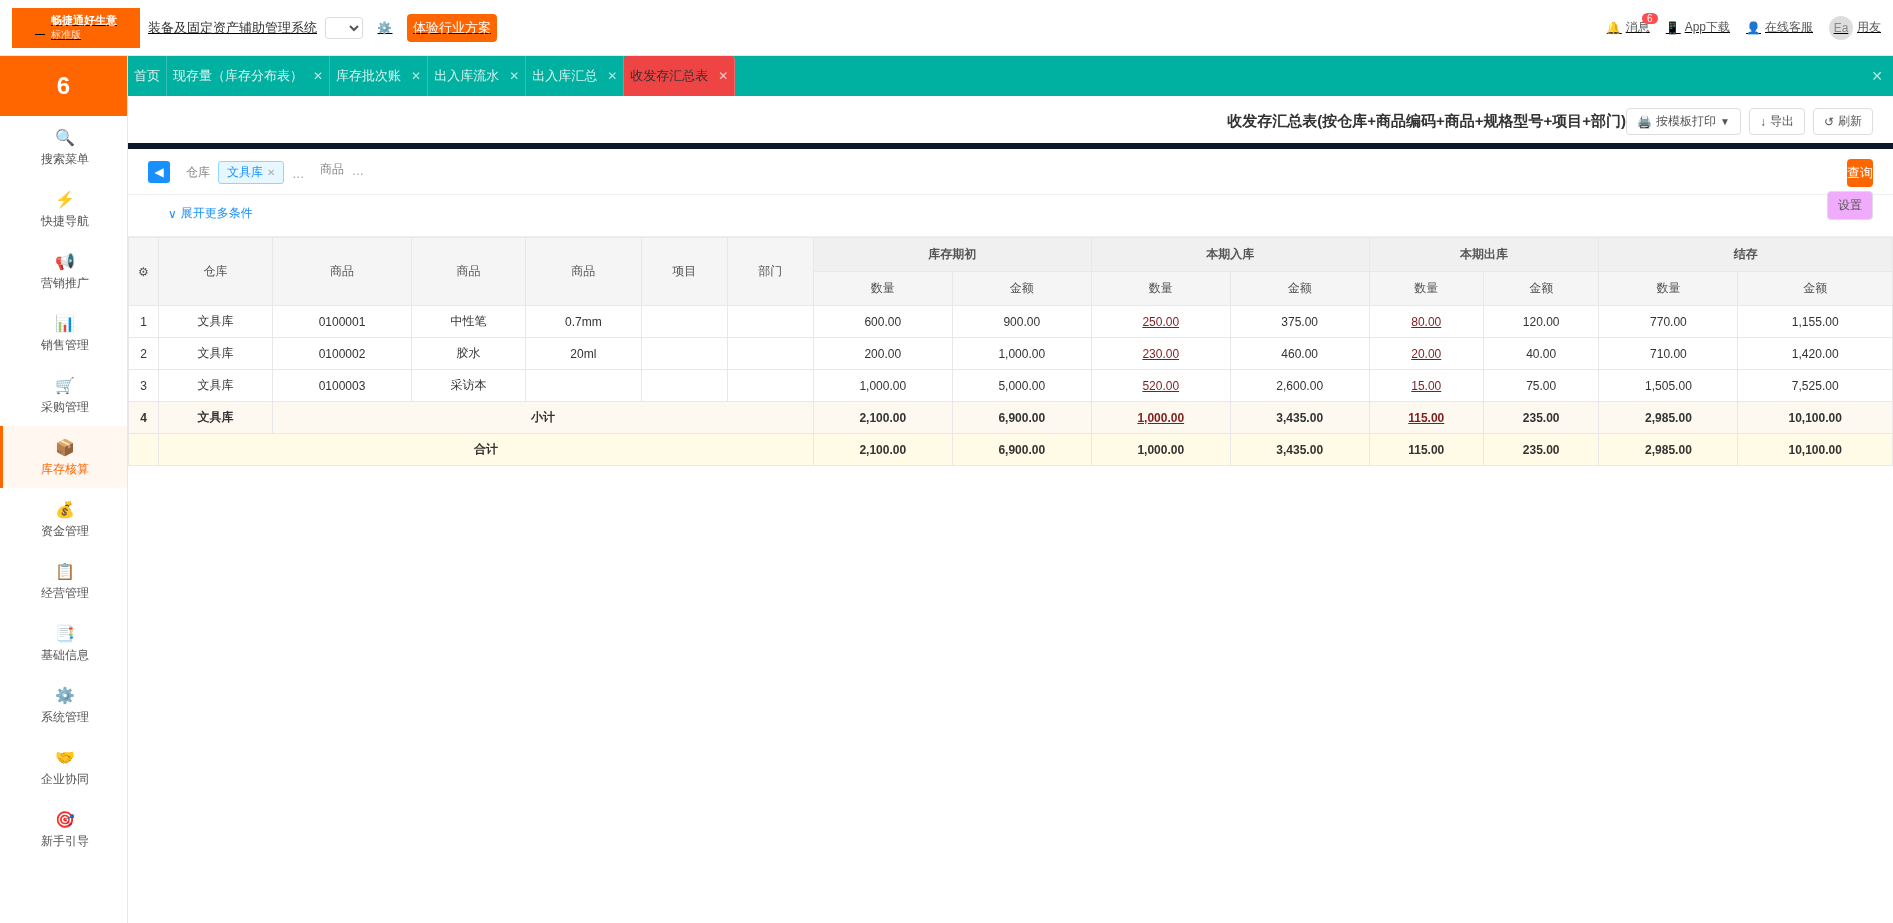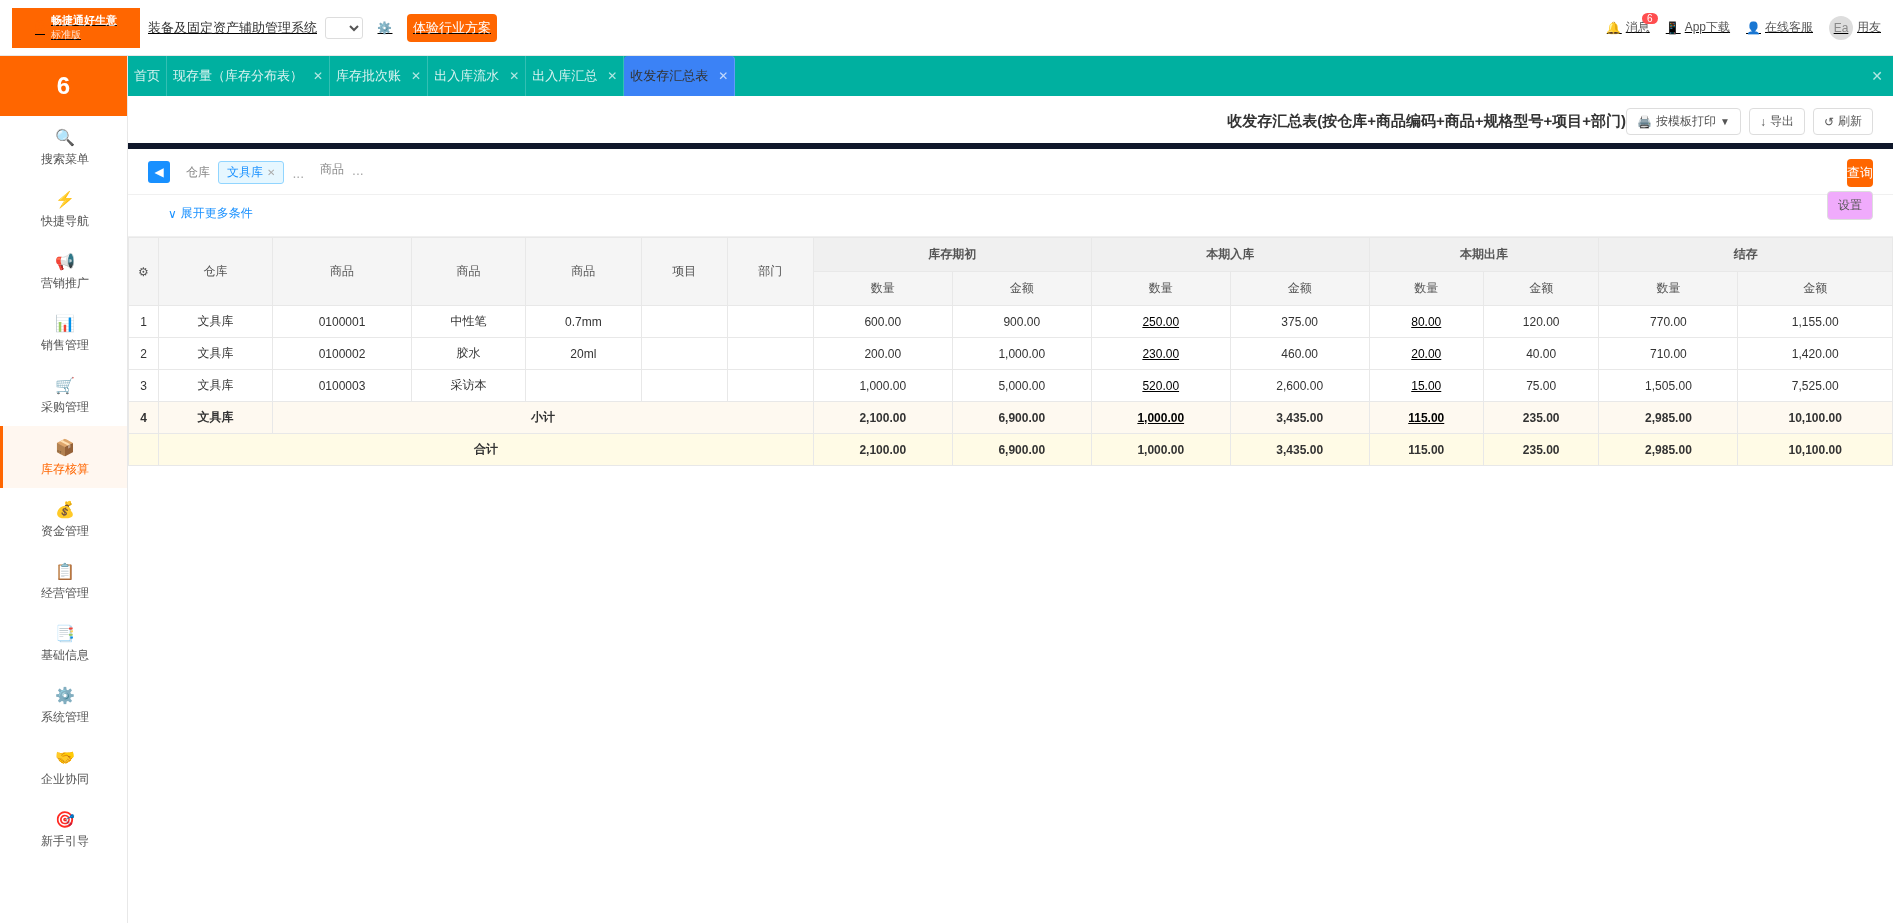--- a/index.html
+++ b/index.html
@@ -25,21 +25,21 @@
     .sidebar { width: 128px; background: #fff; border-right: 1px solid #e8e8e8; display: flex; flex-direction: column; }
     .sidebar-logo-area { background: #ff6600; height: 60px; display: flex; flex-direction: column; align-items: center; justify-content: center; color: #fff; }
     .sidebar-item { display: flex; flex-direction: column; align-items: center; padding: 12px 0 10px; cursor: pointer; color: #555; border-left: 3px solid transparent; transition: all 0.2s; }
     .sidebar-item.active { background: #fff7f0; color: #ff6600; border-left: 3px solid #ff6600; }
     .sidebar-item-icon { font-size: 16px; margin-bottom: 4px; }
     .sidebar-item-label { font-size: 12px; }
 
     
     .tabs-bar { height: 40px; background: #00b0a0; display: flex; align-items: center; padding: 0 0 0 0; }
     .tab { display: flex; align-items: center; height: 40px; padding: 0 6px; font-size: 13px; color: rgba(255,255,255,0.85); cursor: pointer; border-right: 1px solid rgba(255,255,255,0.2); gap: 6px; }
-    .tab.active { background: #3b82f6; color: #333; border-radius: 4px 4px 0 0; }
+    .tab.active { background: #ef4444; color: #333; border-radius: 4px 4px 0 0; }
 
     
     .page-content { flex: 1; background: #fff; overflow: auto; padding: 0; }
     .date-btn { padding: 2px 8px; font-size: 12px; border: 1px solid #ddd; border-radius: 3px; cursor: pointer; background: #fff; color: #555; }
     .date-btn.active { background: #ff6600; color: #fff; border-color: #ff6600; }
     .warehouse-tag { display: flex; align-items: center; gap: 4px; background: #e6f7ff; border: 1px solid #91d5ff; border-radius: 3px; padding: 2px 8px; font-size: 12px; color: #1890ff; }
     .warehouse-tag-close { cursor: pointer; color: #aaa; font-size: 10px; }
     .filter-dots { color: #aaa; cursor: pointer; font-size: 14px; }
     .expand-more { display: flex; align-items: center; gap: 4px; color: #1890ff; cursor: pointer; font-size: 12px; padding: 6px 20px; }
     .btn-print { border: 1px solid #ddd; background: #fff; border-radius: 4px; padding: 4px 10px; font-size: 12px; cursor: pointer; color: #555; display: flex; align-items: center; gap: 4px; }
@@ -51,21 +51,21 @@
     .filter-expand-row { padding: 4px 20px 8px; border-bottom: 1px solid #f0f0f0; display: flex; align-items: center; }
 
     
     .table-wrapper { padding: 0; overflow: auto; }
     table { width: 100%; border-collapse: collapse; font-size: 12px; }
     thead tr { background: #f5f5f5; }
     th { padding: 8px 6px; text-align: center; border: 1px solid #e8e8e8; color: #555; font-weight: normal; white-space: nowrap; }
     th.group-header { background: #f0f0f0; font-weight: bold; }
     td { padding: 7px 6px; text-align: center; border: 1px solid #e8e8e8; color: #333; white-space: nowrap; }
     tr.subtotal td { font-weight: bold; background: #fef9f0; }
-    .link-value { color: #000000; text-decoration: underline; cursor: pointer; }
+    .link-value { color: #7f1d1d; text-decoration: underline; cursor: pointer; }
     .settings-icon-cell { width: 30px; text-align: center; }
     tfoot td { background: #fffbe6; font-weight: bold; padding: 7px 6px; border: 1px solid #e8e8e8; }
 
     
     ::-webkit-scrollbar { width: 6px; height: 6px; }
     ::-webkit-scrollbar-thumb { background: #ccc; border-radius: 3px; }
 
     .top-nav-close { color: rgba(255,255,255,0.7); font-size: 12px; cursor: pointer; margin-left: 4px; }
 
     .content-wrapper { position: relative; flex: 1; overflow: hidden; display: flex; flex-direction: column; }

